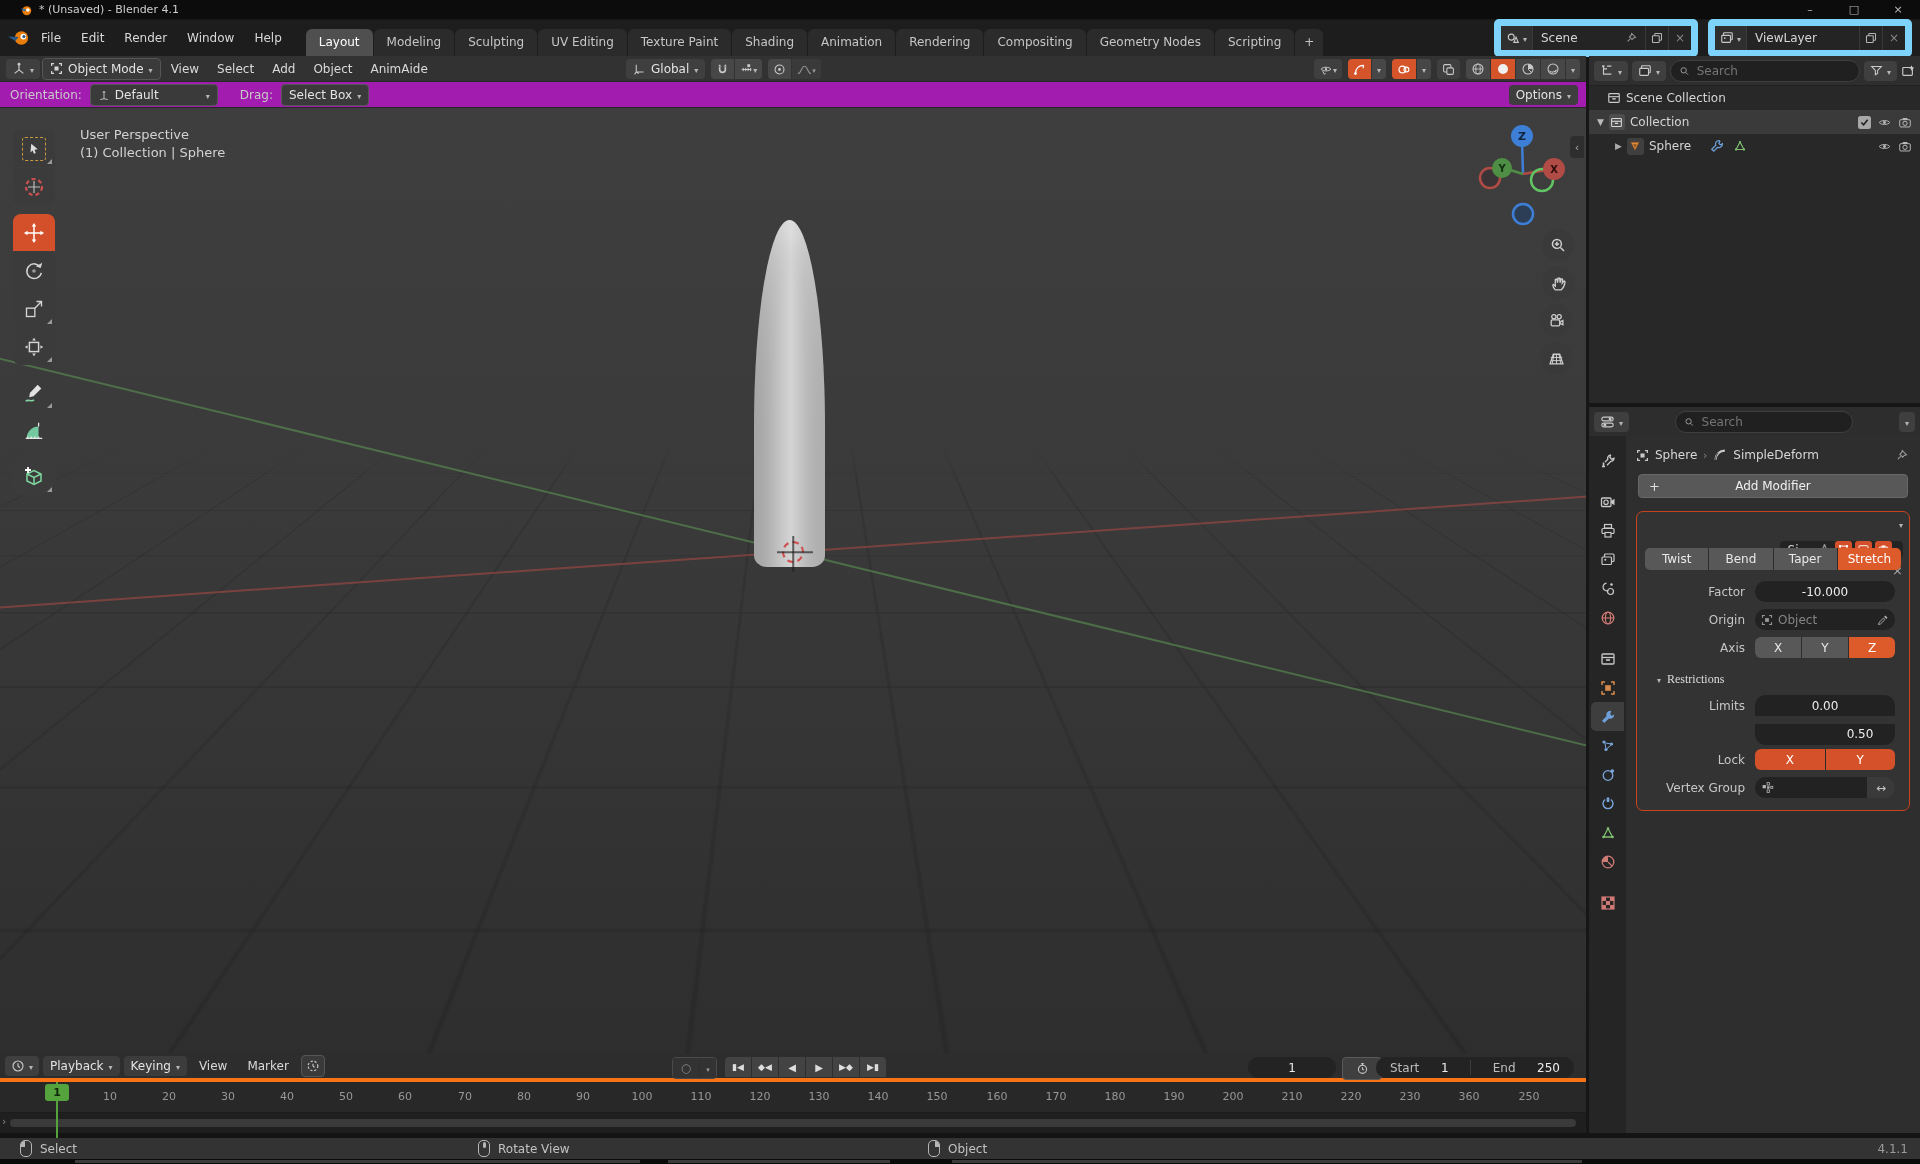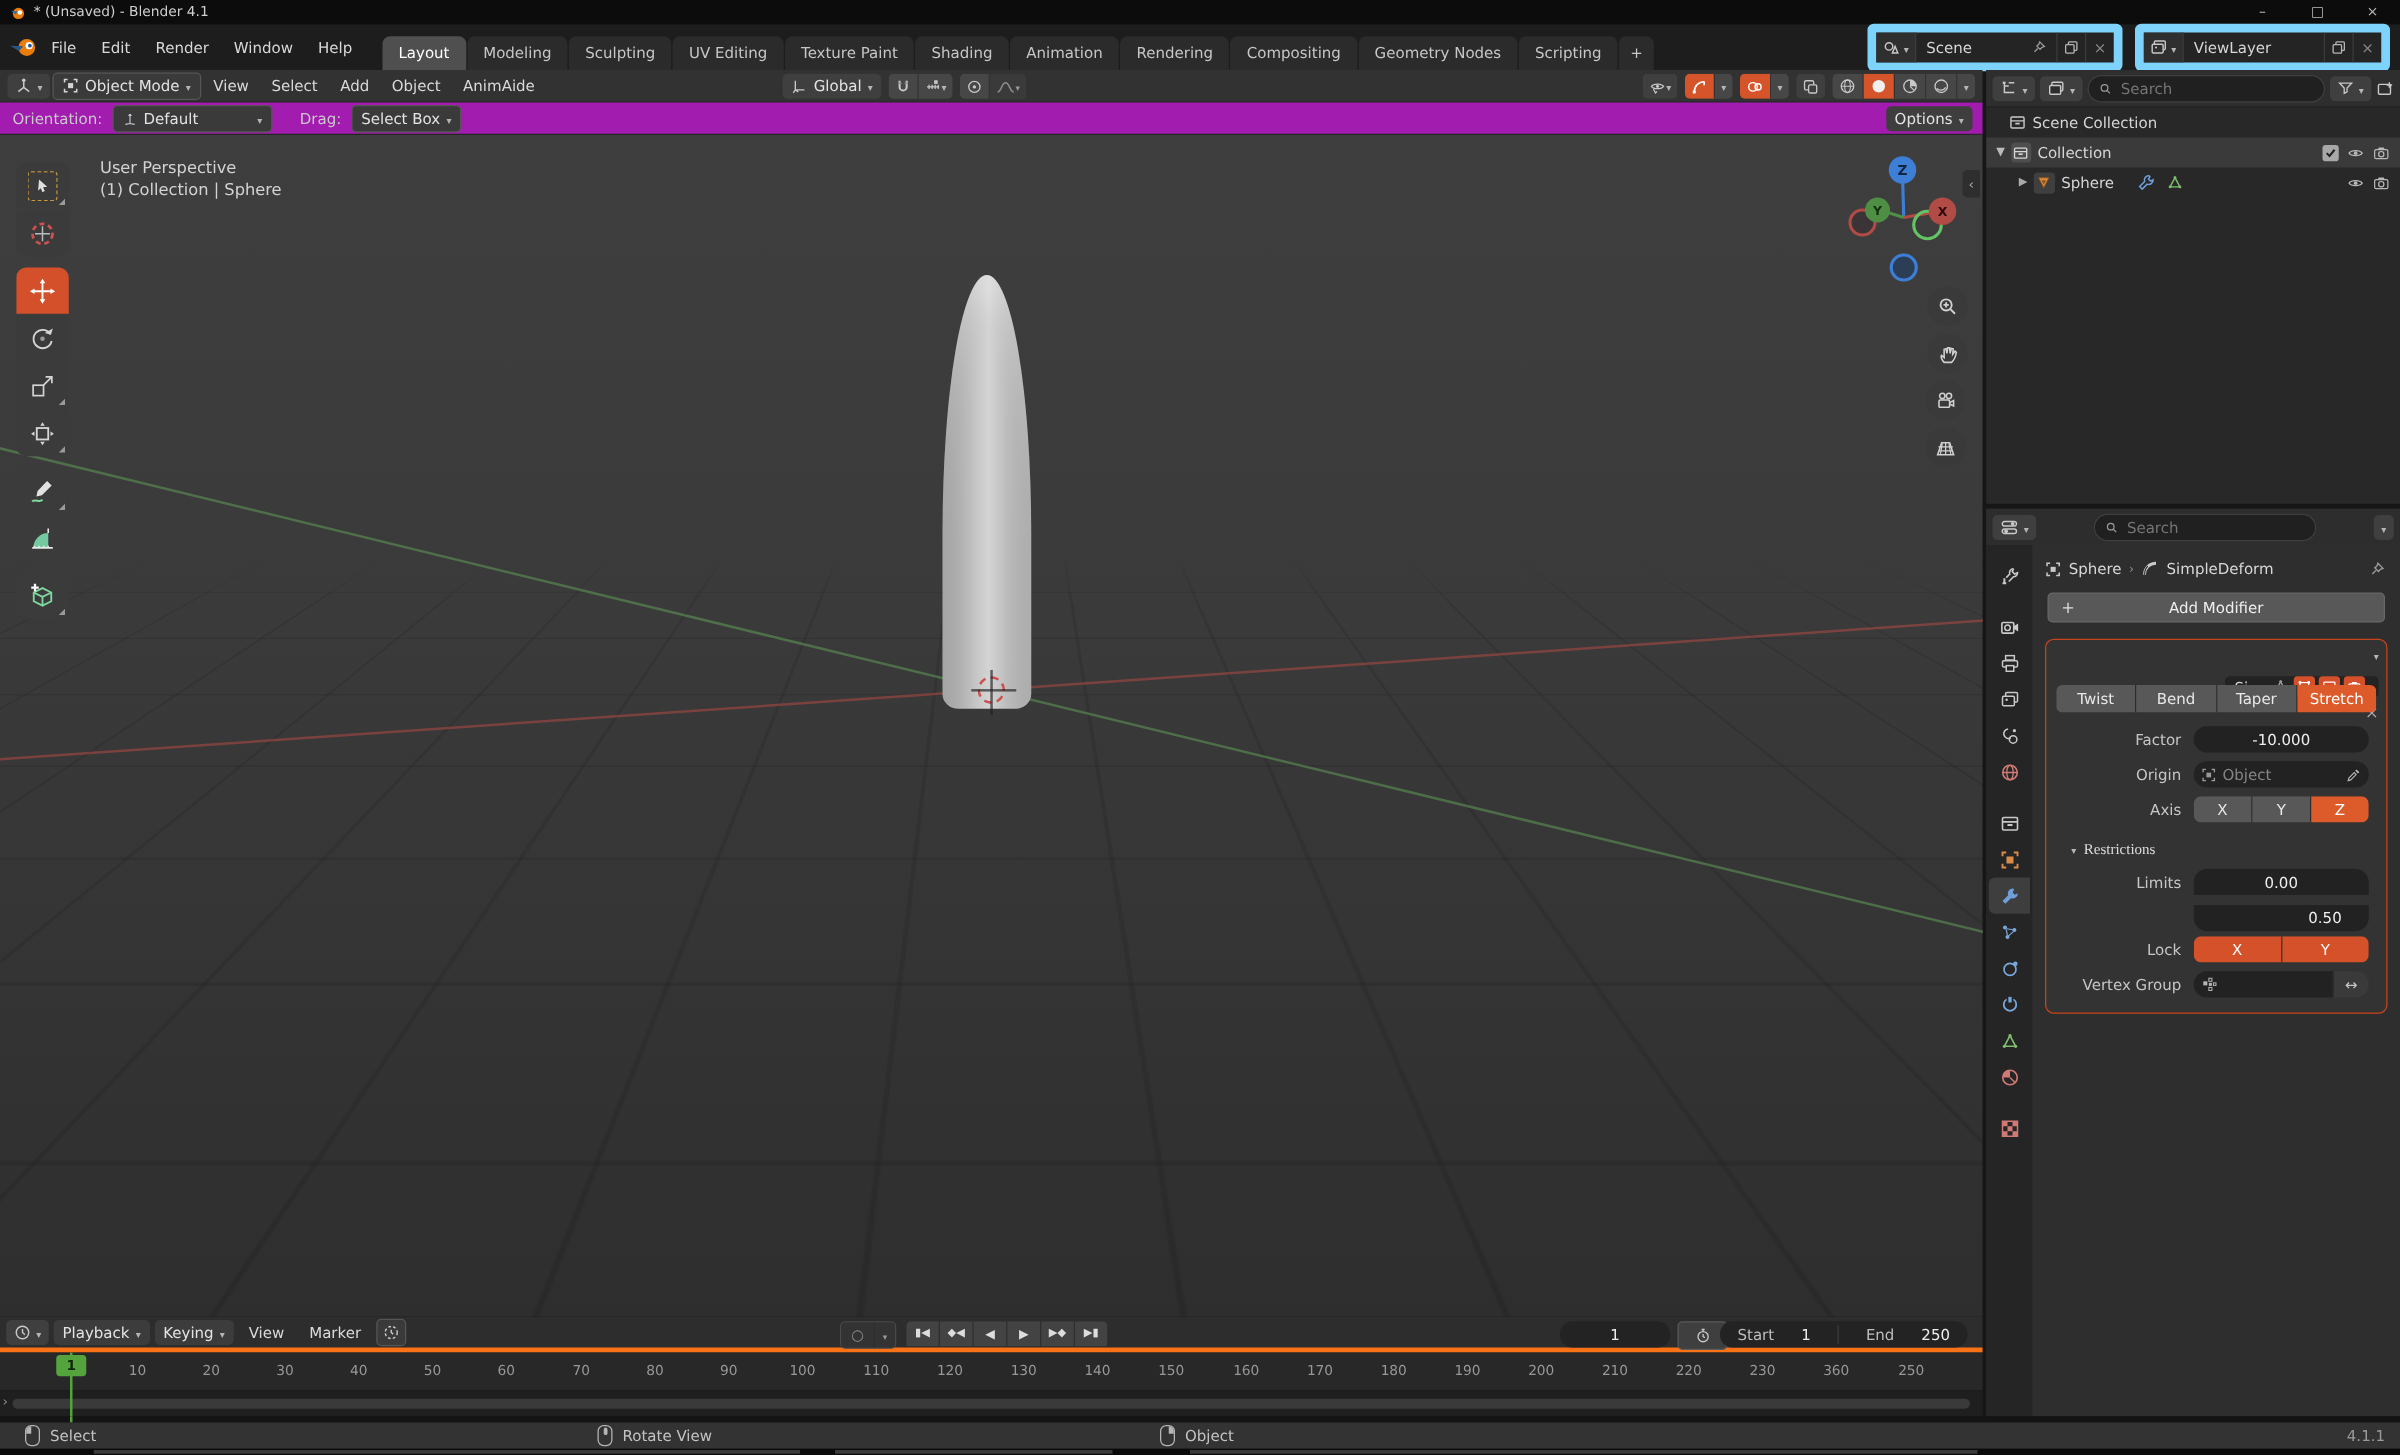--- a/index.html
+++ b/index.html
@@ -1,20 +1,20 @@
 <!DOCTYPE html>
 <html><head>
 <meta charset="utf-8">
 <style>
   html,body{margin:0;padding:0;background:#000;}
   .app{position:relative;width:1920px;height:1164px;background:#161616;font-family:"DejaVu Sans",sans-serif;font-size:12px;color:#d6d6d6;overflow:hidden;-webkit-font-smoothing:antialiased;}
   .abs{position:absolute;}
   svg{display:block;}
   
-  .titlebar{position:absolute;left:0;top:0;width:1920px;height:19px;background:#0c0c0c;display:flex;align-items:center;gap:7px;padding-left:8px;box-sizing:border-box;font-size:11px;color:#cfcfcf;}
+  .titlebar{position:absolute;left:0;top:0;width:1920px;height:19px;background:#0c0c0c;display:flex;align-items:center;gap:7px;padding-left:20px;box-sizing:border-box;font-size:11px;color:#cfcfcf;}
   .wctrls{margin-left:auto;display:flex;height:20px;}
   .wctrl{width:44px;display:flex;align-items:center;justify-content:center;color:#bbb;font-size:11px;}
   
   .topbar{position:absolute;left:0;top:20px;width:1920px;height:36px;background:#1d1d1d;display:flex;align-items:center;padding:0 8px;box-sizing:border-box;}
   .menu-item{padding:4px 10px;border-radius:4px;color:#d9d9d9;}
   .tabs{display:flex;align-items:flex-end;height:36px;margin-left:14px;}
   .tab{padding:6px 13px 7px;background:#2b2b2b;color:#c6c6c6;border-radius:6px 6px 0 0;margin-right:1px;white-space:nowrap;}
   .tab.active{background:#4f4f4f;color:#fff;}
   .tab.addtab{padding:6px 9px 7px;background:#2b2b2b;}
   .idwrap{margin-left:auto;display:flex;gap:10px;align-items:center;}

